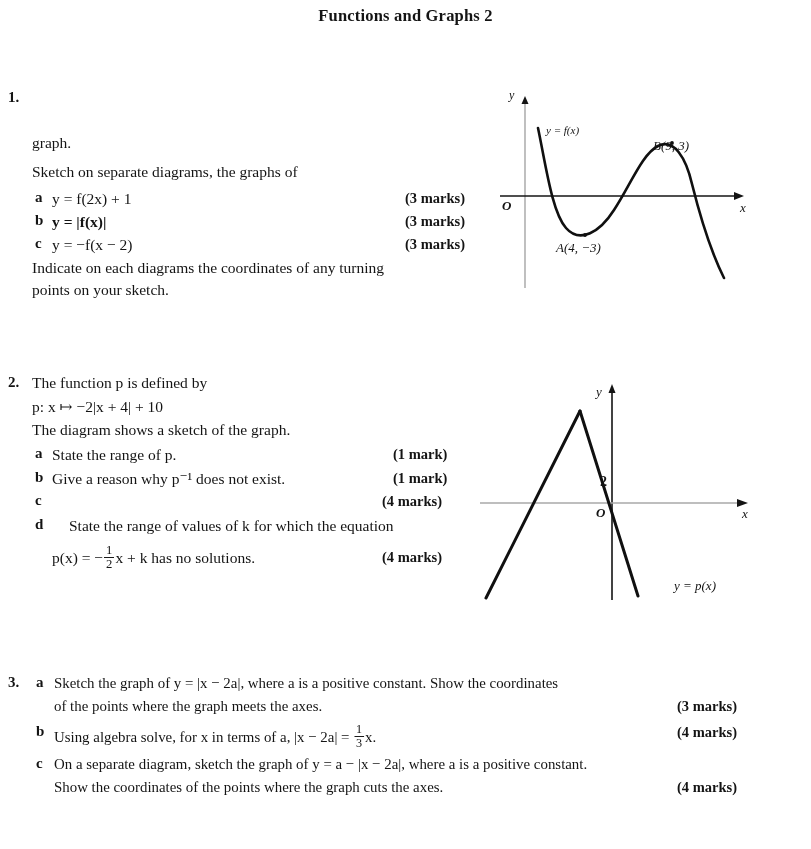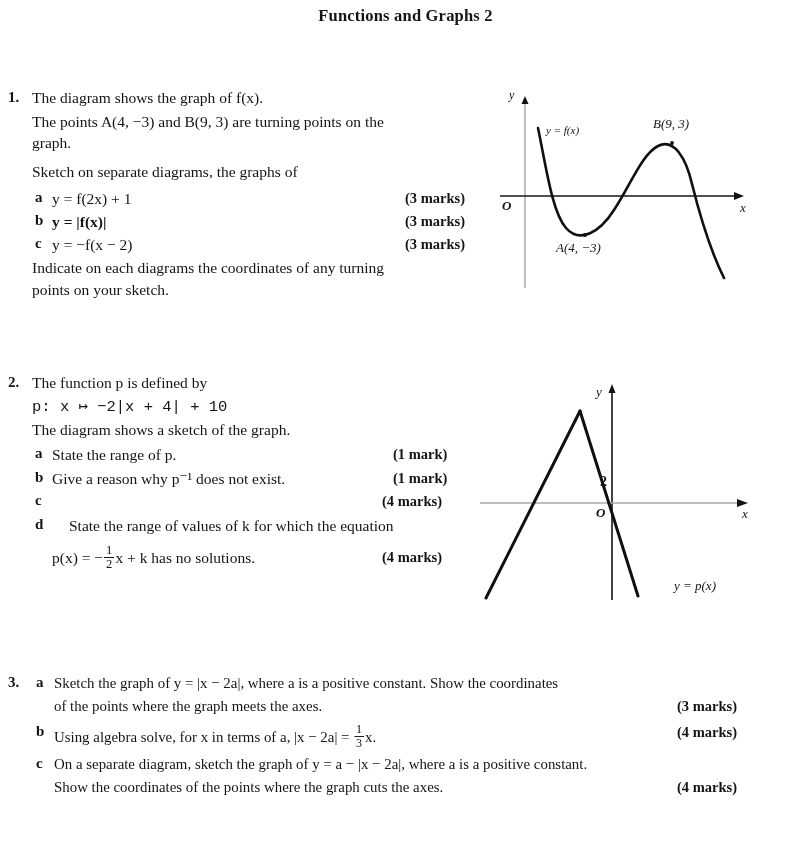--- a/index.html
+++ b/index.html
@@ -99,26 +99,20 @@
 </style>
 </head>
 <body>
 
 <div class="page">
 
   <div class="doc-title">Functions and Graphs 2</div>
 
   <div class="qnum" style="left:8px; top:89px;">1.</div>
 
-  <div class="qline" style="left:32px; top:88px;">
-    <span>The diagram shows the graph of f(x).</span>
-  </div>
-  <div class="qline" style="left:32px; top:112px;">
-    <span>The points A(4, −3) and B(9, 3) are turning points on the</span>
-  </div>
   <div class="qline" style="left:32px; top:133px;">
     <span>graph.</span>
   </div>
   <div class="qline" style="left:32px; top:162px;">
     <span>Sketch on separate diagrams, the graphs of</span>
   </div>
 
   <div class="sublabel" style="left:35px; top:189px;">a</div>
   <div class="qline" style="left:52px; top:189px;">y = f(2x) + 1</div>
   <div class="marks" style="left:405px; top:190px;">(3 marks)</div>
@@ -148,27 +142,27 @@
                C 210,124 222,162 234,186" fill="none" stroke="#101010" stroke-width="2.6" stroke-linecap="round"></path>
 
       <circle cx="95" cy="143" r="1.9" fill="#101010"></circle>
       <circle cx="182" cy="51" r="1.9" fill="#101010"></circle>
     </svg>
     <div class="fig-label ital" style="left:19px; top:-4px; font-size:12px;">y</div>
     <div class="fig-label ital bold" style="left:12px; top:106px; font-size:13px;">O</div>
     <div class="fig-label ital" style="left:250px; top:108px; font-size:13px;">x</div>
     <div class="fig-label" style="left:56px; top:32px; font-size:11px;"><em class="v">y = f(x)</em></div>
     <div class="fig-label ital" style="left:66px; top:148px; font-size:13px;">A(4, −3)</div>
-    <div class="fig-label ital" style="left:163px; top:24px; font-size:13px;">B(9, 3)</div>
+    <div class="fig-label ital" style="left:163px; top:46px; font-size:13px;">B(9, 3)</div>
   </div>
 
   <div class="qnum" style="left:8px; top:374px;">2.</div>
 
   <div class="qline" style="left:32px; top:373px;">The function p is defined by</div>
-  <div class="qline" style="left:32px; top:397px;font-family:Liberation Mono, monospace;">p: x ↦ −2|x + 4| + 10</div>
+  <div class="qline" style="left:32px; top:397px;">p: x ↦ −2|x + 4| + 10</div>
   <div class="qline" style="left:32px; top:420px;">The diagram shows a sketch of the graph.</div>
 
   <div class="sublabel" style="left:35px; top:445px;">a</div>
   <div class="qline" style="left:52px; top:445px;">State the range of p.</div>
   <div class="marks" style="left:393px; top:446px;">(1 mark)</div>
 
   <div class="sublabel" style="left:35px; top:469px;">b</div>
   <div class="qline" style="left:52px; top:469px;">Give a reason why p⁻¹ does not exist.</div>
   <div class="marks" style="left:393px; top:470px;">(1 mark)</div>
 

